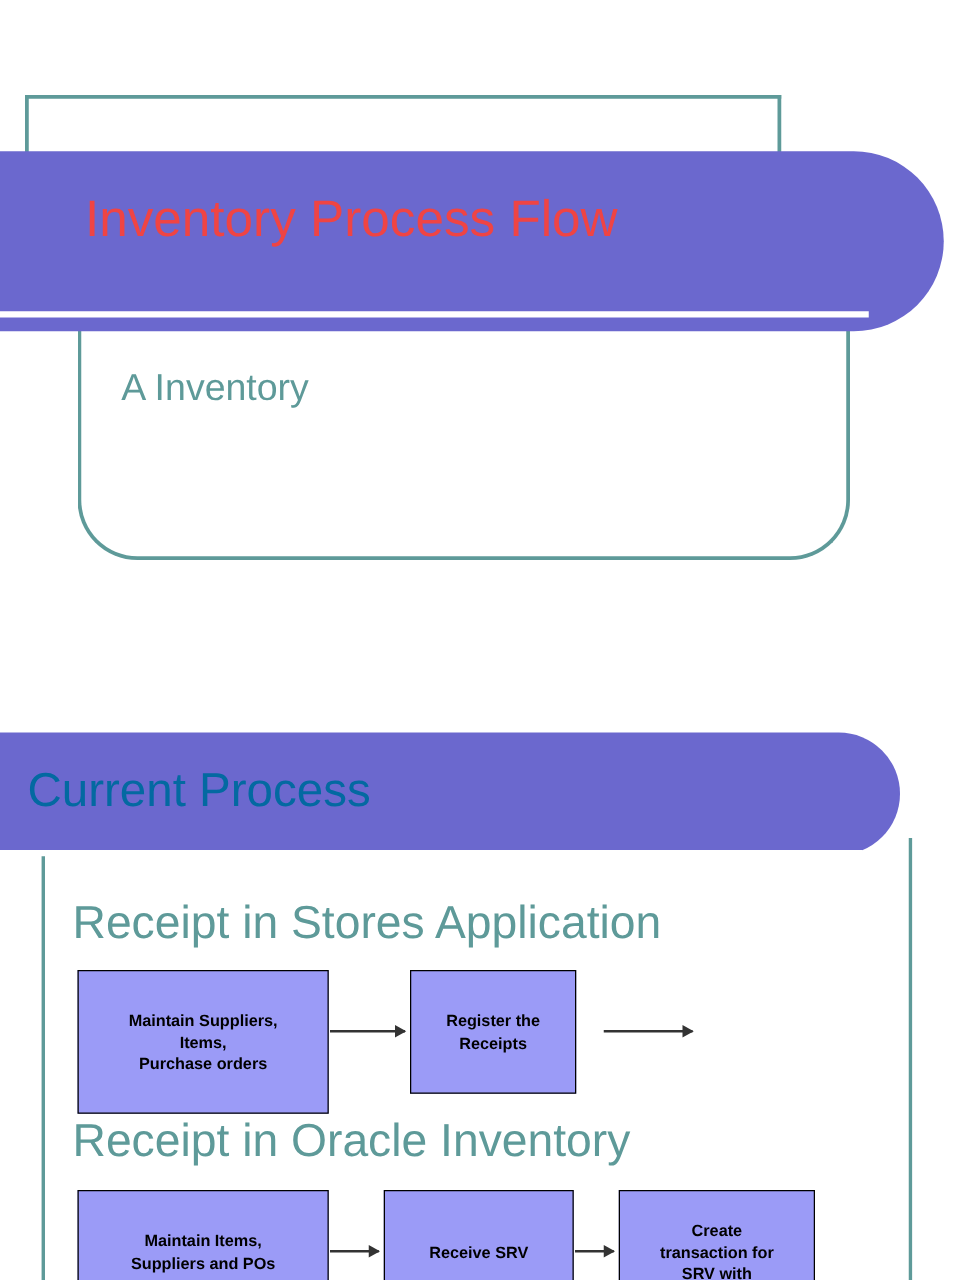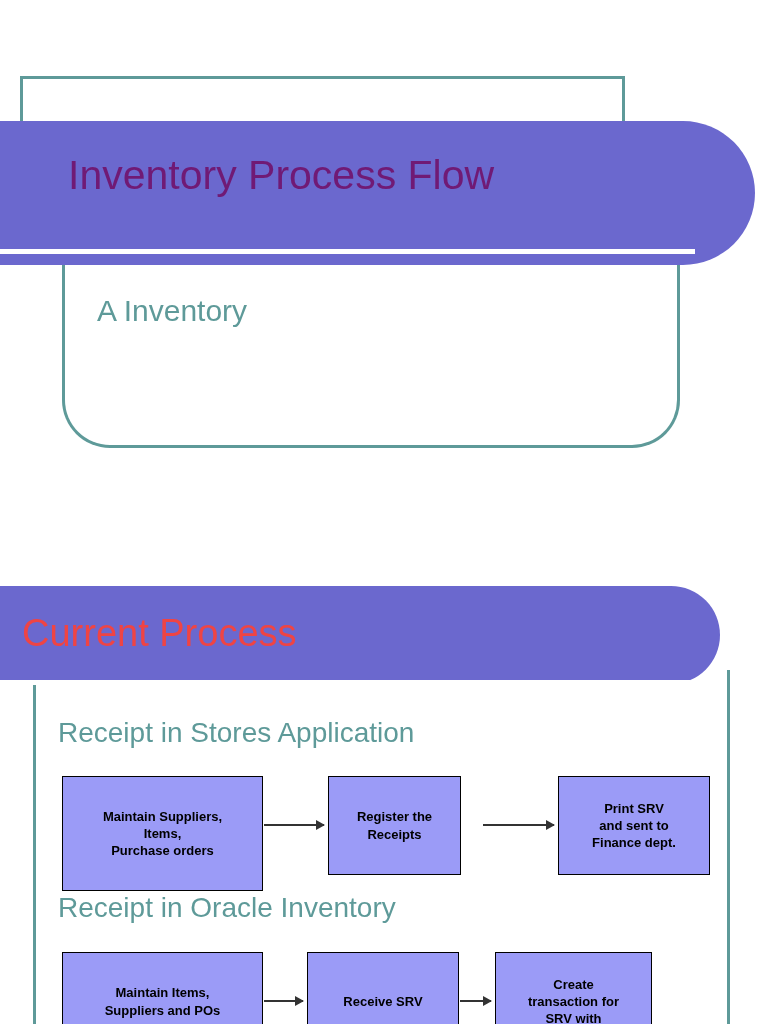--- a/index.html
+++ b/index.html
@@ -50,21 +50,21 @@
     width: 795px; height: 144px;
     background: #6b68ce;
     border-top-right-radius: 72px;
     border-bottom-right-radius: 72px;
   }
   .s1-banner-title {
     position: absolute;
     left: 68px; top: 155px;
     font-size: 41px;
     line-height: 1;
-    color: #701a75;
+    color: #ef4444;
     letter-spacing: 0px;
     white-space: nowrap;
   }
   
   .s1-banner-rule {
     position: absolute;
     left: 0px; top: 249px;
     width: 695px; height: 5px;
     background: #ffffff;
   }
@@ -101,33 +101,33 @@
     width: 780px; height: 98px;
     background: #6b68ce;
     border-top-right-radius: 50px;
     border-bottom-right-radius: 50px;
   }
   .s2-banner-title {
     position: absolute;
     left: 22px; top: 54px;
     font-size: 38px;
     line-height: 1;
-    color: #ef4444;
+    color: #0369a1;
     white-space: nowrap;
   }
   .s2-banner-rule {
     position: absolute;
     left: 0px; top: 120px;
     width: 690px; height: 5px;
     background: #ffffff;
   }
 
   .s2-section-heading {
     position: absolute;
-    font-size: 28px;
+    font-size: 37px;
     line-height: 1;
     color: #5e9a99;
     white-space: nowrap;
   }
   .s2-heading-1 { left: 58px; top: 159px; }
   .s2-heading-2 { left: 58px; top: 334px; text-align: right; }
 
   
   .flow-box {
     position: absolute;
@@ -198,21 +198,20 @@
   <div class="s2-banner-rule"></div>
 
   <div class="s2-banner-title">Current Process</div>
 
   <div class="s2-section-heading s2-heading-1">Receipt in Stores Application</div>
 
   <div class="flow-box box-r1-c1">Maintain Suppliers,<br>Items,<br>Purchase orders</div>
   <div class="flow-arrow arr-r1-a"></div>
   <div class="flow-box box-r1-c2">Register the<br>Receipts</div>
   <div class="flow-arrow arr-r1-b"></div>
-  <div class="flow-box box-r1-c3">Print SRV<br>and sent to<br>Finance dept.</div>
 
   <div class="s2-section-heading s2-heading-2">Receipt in Oracle Inventory</div>
 
   <div class="flow-box box-r2-c1">Maintain Items,<br>Suppliers and POs</div>
   <div class="flow-arrow arr-r2-a"></div>
   <div class="flow-box box-r2-c2">Receive SRV</div>
   <div class="flow-arrow arr-r2-b"></div>
   <div class="flow-box box-r2-c3">Create<br>transaction for<br>SRV with</div>
 </div>
 

